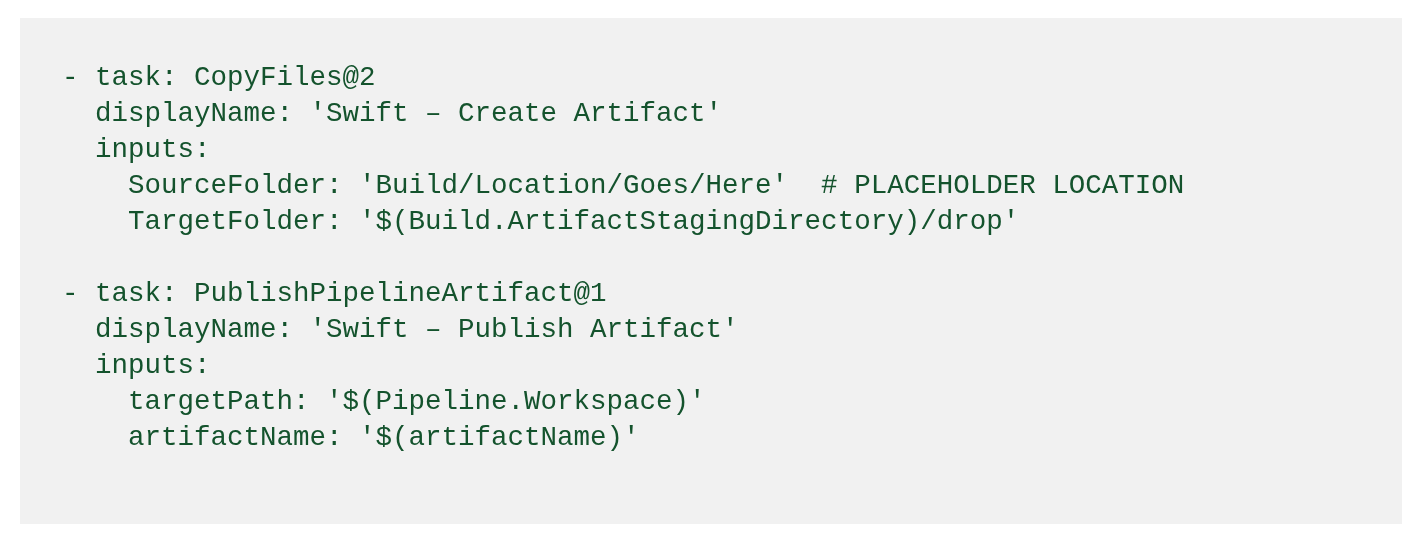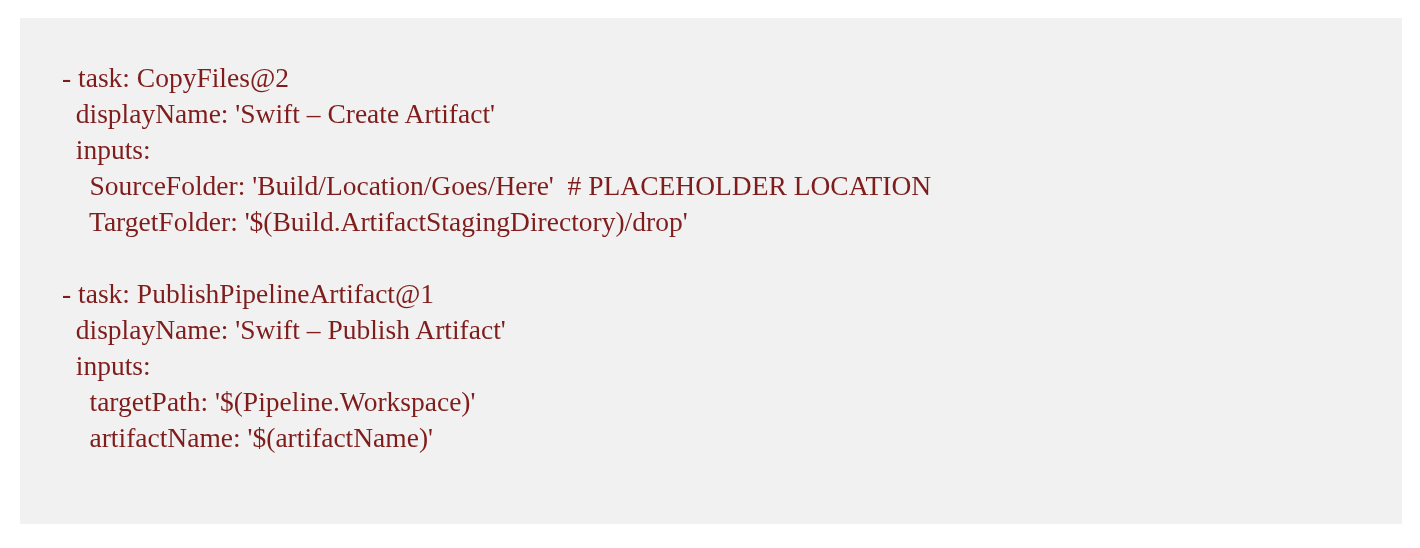--- a/index.html
+++ b/index.html
@@ -23,24 +23,24 @@
     height: 506px;
     background: #f1f1f1;
     box-sizing: border-box;
     padding: 42px 0 0 42px;
     overflow: hidden;
   }
 
   #code-listing {
     margin: 0;
     padding: 0;
-    font-family: Liberation Serif, serif;
+    font-family: Liberation Mono, monospace;
     font-size: 27.5px;
     line-height: 36px;
-    color: #7f1d1d;
+    color: #14532d;
     letter-spacing: 0px;
     white-space: pre;
     font-weight: 400;
   }
 
   .code-line {
     display: block;
     white-space: pre;
     min-height: 36px;
   }

